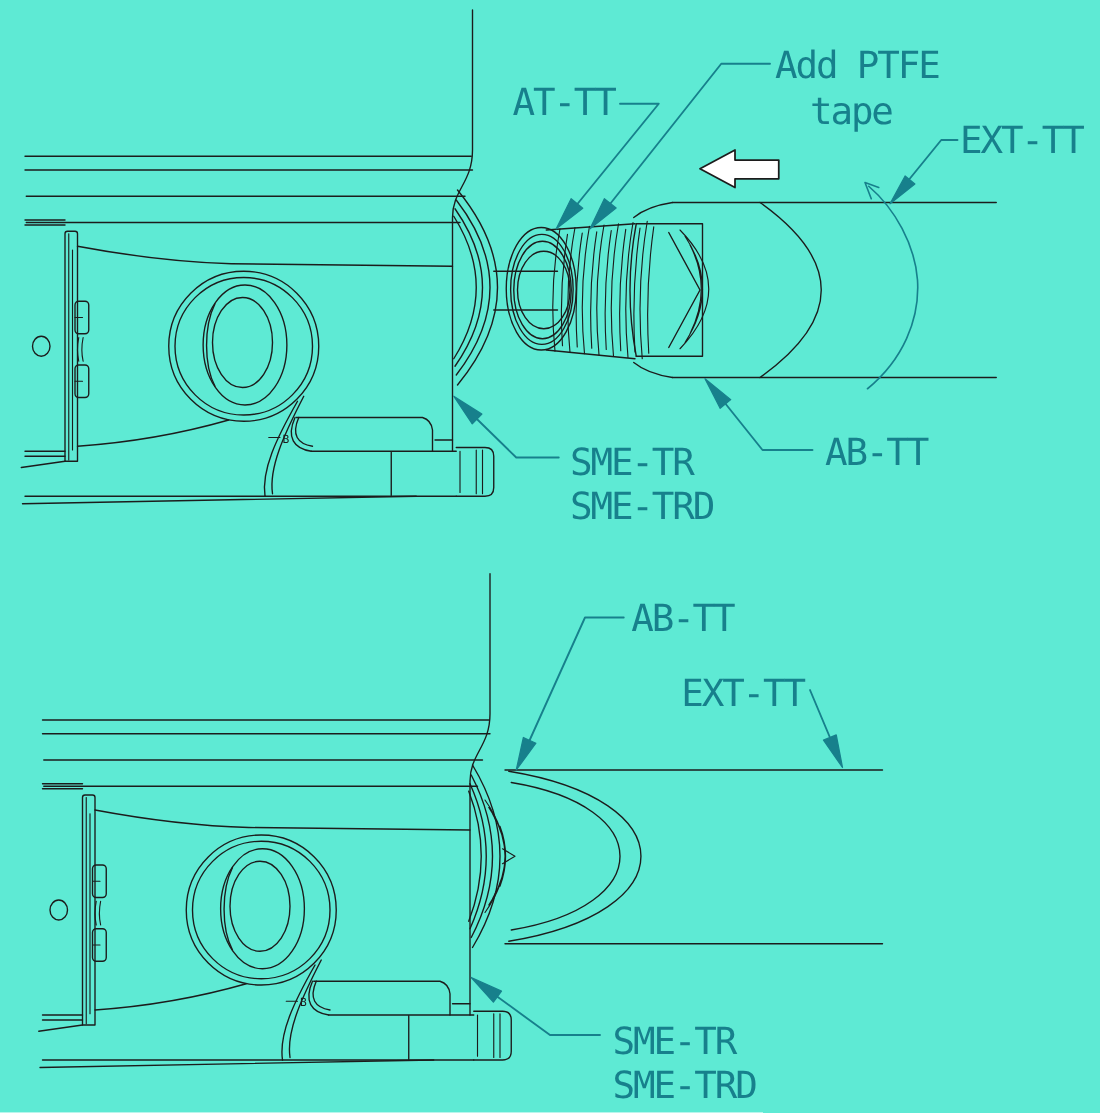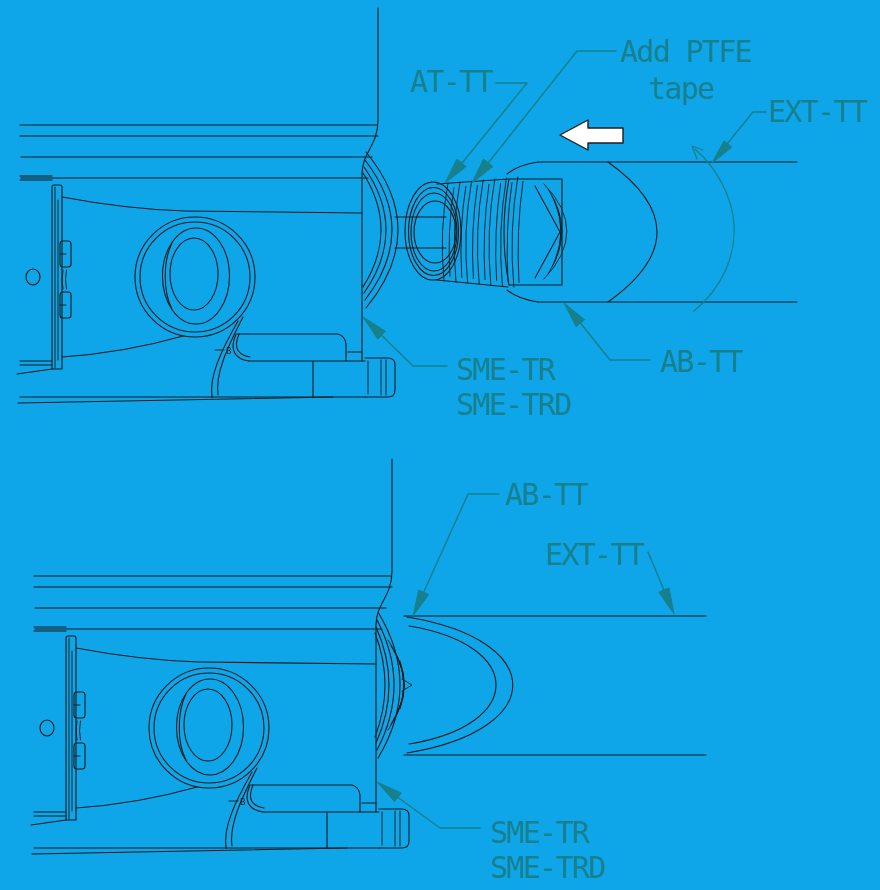--- a/index.html
+++ b/index.html
@@ -1,17 +1,17 @@
 <!DOCTYPE html>
 <html><head>
 <meta charset="utf-8">
 <style>
   html, body { margin: 0; padding: 0; background: #ffffff; }
   .canvas {
-    width: 880px; height: 890px; position: relative; background: #0ea5e9;
+    width: 880px; height: 890px; position: relative; background: #5eead4;
     font-family: "DejaVu Sans Mono", "Liberation Mono", monospace;
     overflow: hidden;
   }
   svg { display: block; }
   .ln  { fill: none; stroke: #1c1c1c; stroke-width: 1.1; stroke-linecap: round; stroke-linejoin: round; }
   .ln2 { fill: none; stroke: #1c1c1c; stroke-width: 0.9; stroke-linecap: round; stroke-linejoin: round; }
   .teal { fill: none; stroke: #17808c; stroke-width: 1.5; stroke-linecap: round; stroke-linejoin: round; }
   .tealhead { fill: #17808c; stroke: #17808c; stroke-width: 1; stroke-linejoin: round; }
   .pusharrow { fill: #ffffff; stroke: #1c1c1c; stroke-width: 1.4; stroke-linejoin: round; }
   .lbl {

